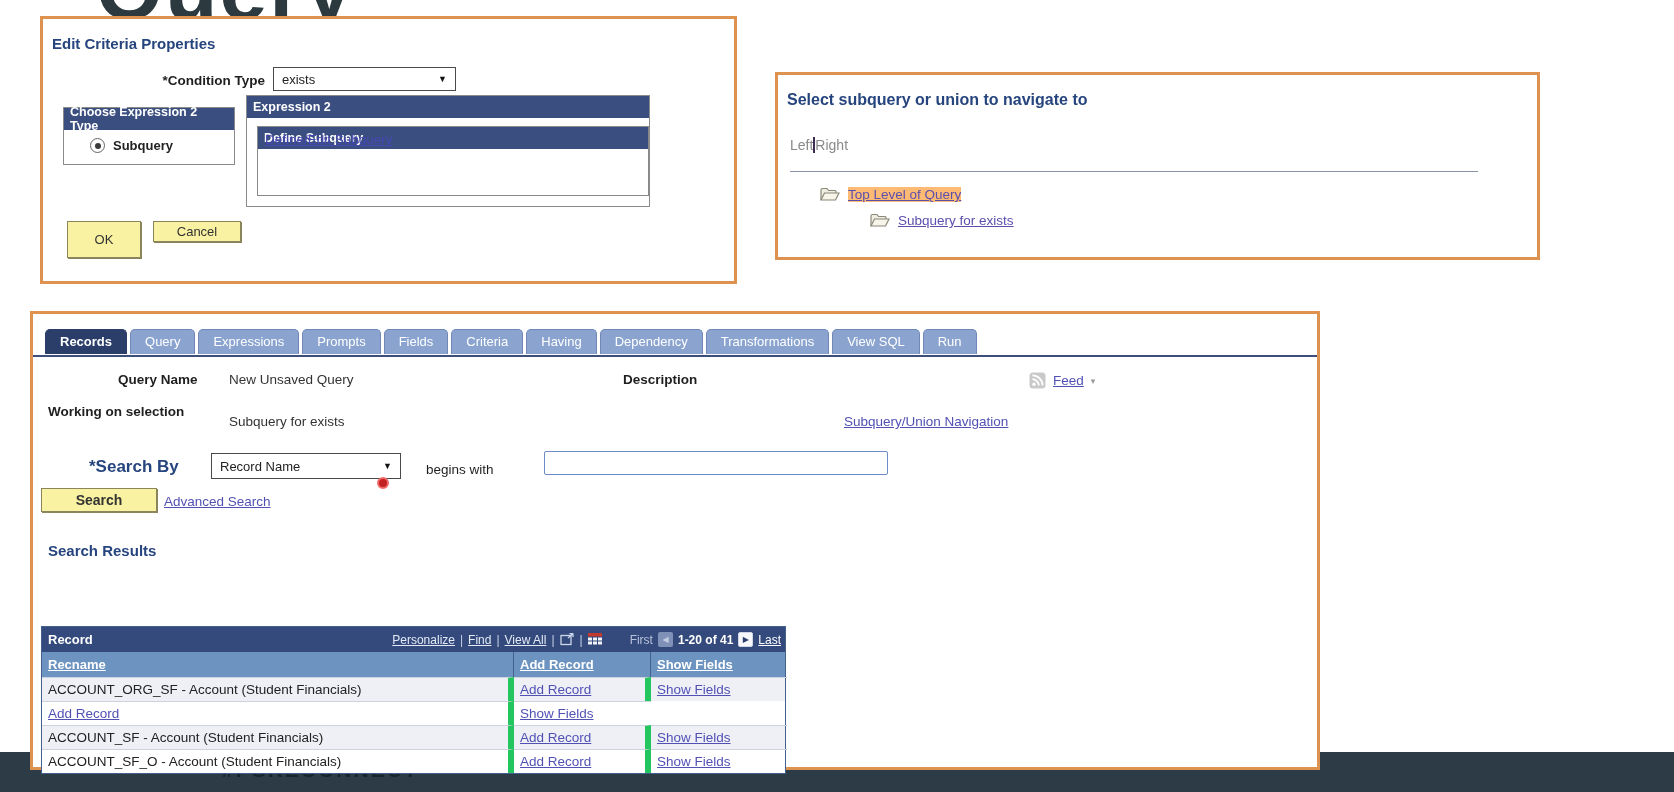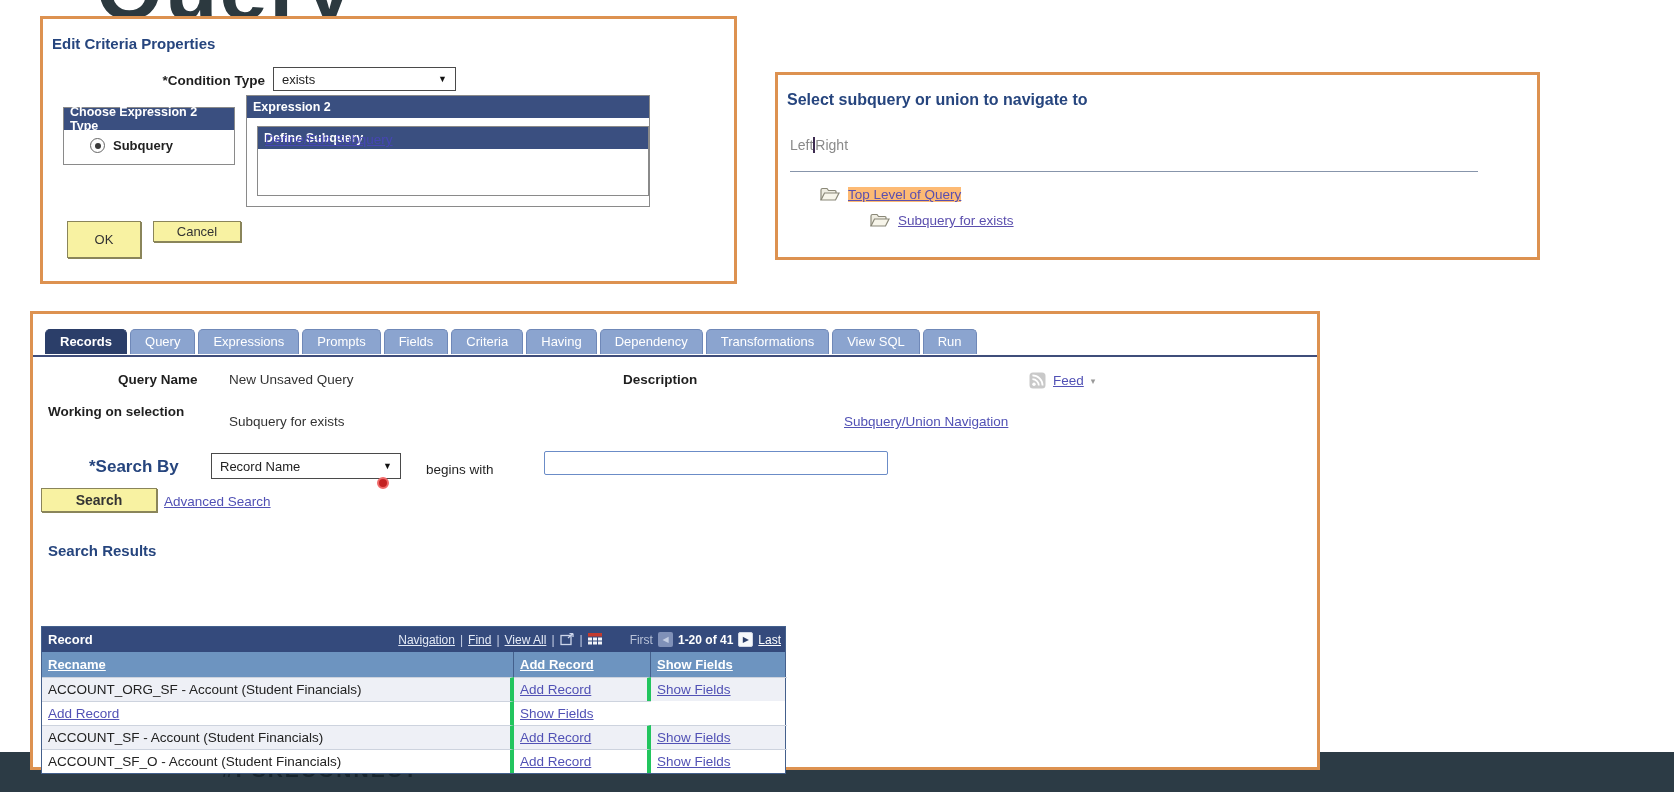--- a/index.html
+++ b/index.html
@@ -103,21 +103,21 @@
   .pgfirst{color:#b8c2d8;}
   .pgrange{color:#fff;font-weight:bold;}
   .pglast{color:#fff;text-decoration:underline;cursor:pointer;}
   .t-cols,.t-row{display:grid;grid-template-columns:472px 137px 136px;}
   .t-cols{background:#6d94c0;color:#fff;font-size:13px;font-weight:bold;}
   .t-cols>div{padding:5px 6px;border-right:1px solid #44608c;box-sizing:border-box;}
   .t-cols>div:last-child{border-right:none;}
   .t-cols .colu{text-decoration:underline;cursor:pointer;}
   .t-row{font-size:13.5px;background:#fff;}
   .t-row.alt{background:#eef0f6;}
-  .t-row>div{padding:4px 6px;border-right:4px solid #22c55e;border-top:1px solid #cdd3de;
+  .t-row>div{padding:4px 6px;border-right:6px solid #22c55e;border-top:1px solid #cdd3de;
              box-sizing:border-box;white-space:nowrap;overflow:hidden;}
   .t-row>div:last-child{border-right:none;}
 
   
   .footer{position:absolute;left:0;top:752px;width:1674px;height:40px;background:#2c3b45;z-index:1;}
   .foottext{position:absolute;left:222px;top:6px;font-size:21px;font-weight:bold;
             color:#17242c;letter-spacing:2px;}
 
   .icon-svg{display:block;}
 </style>
@@ -231,21 +231,21 @@
 
     <div class="btn-yellow m-search">Search</div>
     <a class="link m-adv">Advanced Search</a>
 
     <div class="m-results navy">Search Results</div>
 
     <div class="tbl">
       <div class="t-group">
         <span class="gname">Record</span>
         <div class="t-tools">
-          <a class="wlink">Navigation</a>
+          <a class="wlink">Personalize</a>
           <span class="t-sep">|</span>
           <a class="wlink">Find</a>
           <span class="t-sep">|</span>
           <a class="wlink">View All</a>
           <span class="t-sep">|</span>
           <svg class="icon-svg" width="15" height="13" viewBox="0 0 15 13">
             <rect x="1" y="2.5" width="10" height="9" fill="none" stroke="#cdd6ea" stroke-width="1.3"></rect>
             <path d="M8 5 L13 0.5 M13 0.5 L9.5 0.5 M13 0.5 L13 4" stroke="#cdd6ea" stroke-width="1.3" fill="none"></path>
           </svg>
           <span class="t-sep">|</span>

